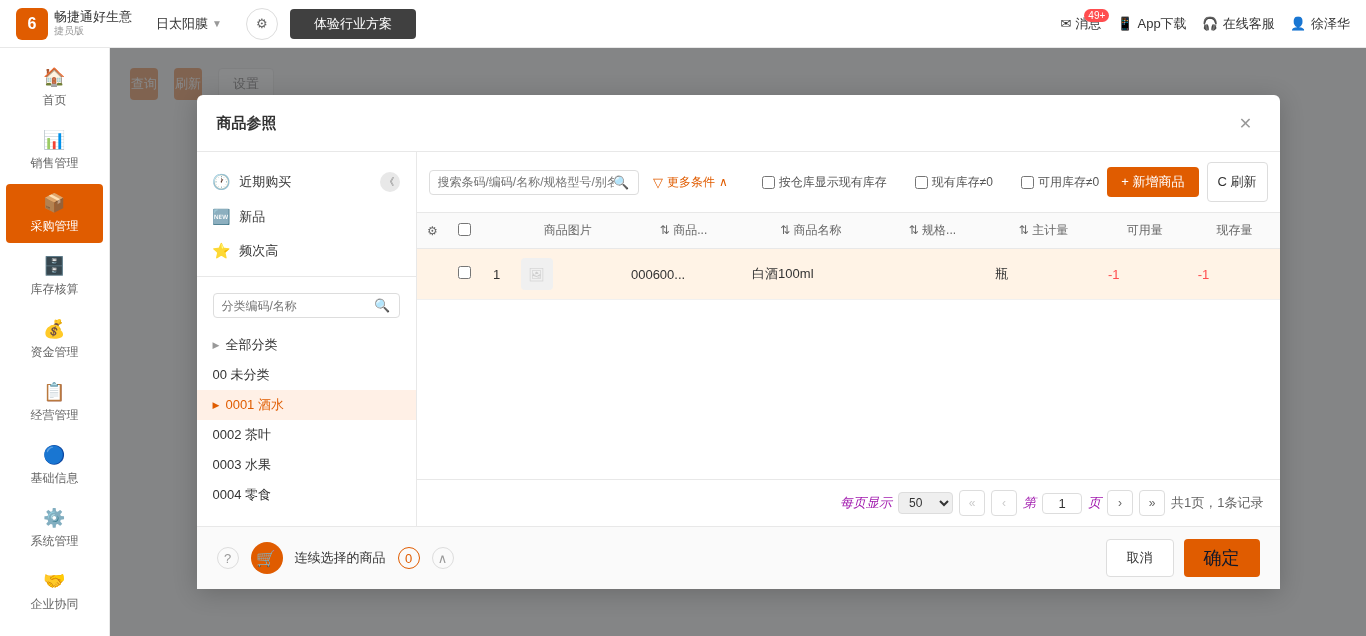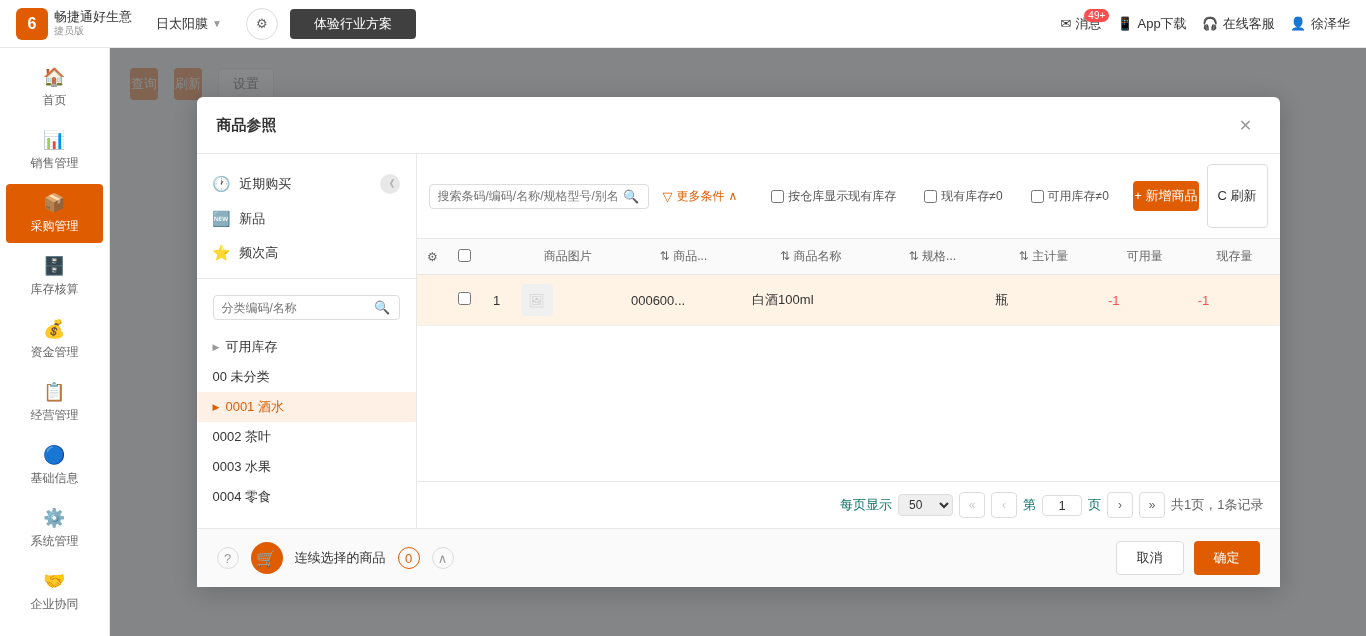--- a/index.html
+++ b/index.html
@@ -156,26 +156,26 @@
     .search-bar input { border: none; outline: none; font-size: 12px; width: 100%; background: transparent; }
     .filter-btn {
       display: flex; align-items: center; gap: 4px;
       color: #e05c00; font-size: 12px; cursor: pointer; padding: 4px 6px;
     }
     .filter-icon { font-size: 13px; }
     .checkbox-group { display: flex; align-items: center; gap: 4px; font-size: 12px; color: #555; padding-left: 20px; }
     .checkbox-group input { cursor: pointer; }
     .add-btn {
       background: #e05c00; color: #fff; border: none; border-radius: 4px;
-      padding: 6px 1px; font-size: 13px; cursor: pointer; margin-left: auto;
+      padding: 6px 14px; font-size: 13px; cursor: pointer; margin-left: auto;
       display: flex; align-items: center; gap: 4px;
     }
     .refresh-btn {
       background: #fff; color: #333; border: 1px solid #ddd; border-radius: 4px;
-      padding: 22px 10px; font-size: 13px; cursor: pointer;
+      padding: 10px 10px; font-size: 13px; cursor: pointer;
       display: flex; align-items: center; gap: 4px;
     }
 
     
     .table-container { flex: 1; overflow: auto; }
     table { width: 100%; border-collapse: collapse; }
     table thead tr { background: #fafafa; }
     table th {
       padding: 9px 8px; font-size: 12px; font-weight: 500; color: #666;
       border-bottom: 1px solid #e8e8e8; text-align: center; white-space: nowrap;
@@ -190,21 +190,21 @@
       width: 32px; height: 32px; background: #f0f0f0; border-radius: 4px;
       display: flex; align-items: center; justify-content: center; color: #ccc;
     }
     .negative { color: #ff4d4f; }
 
     
     .pagination {
       display: flex; align-items: center; justify-content: flex-end;
       padding: 10px 16px; border-top: 1px solid #e8e8e8; gap: 6px; font-size: 13px;
     }
-    .page-label { color: #0f766e; }
+    .page-label { color: #a21caf; font-style: italic; }
     .page-select {
       border: 1px solid #ddd; border-radius: 4px; padding: 2px 6px; font-size: 12px;
       color: #333; cursor: pointer;
     }
     .page-btn {
       width: 26px; height: 26px; border: 1px solid #ddd; border-radius: 4px;
       display: flex; align-items: center; justify-content: center;
       cursor: pointer; color: #666; font-size: 12px; background: #fff;
     }
     .page-btn.disabled { color: #ccc; cursor: not-allowed; }
@@ -240,22 +240,22 @@
       width: 22px; height: 22px; border-radius: 50%; border: 1px solid #ddd;
       display: flex; align-items: center; justify-content: center;
       color: #999; font-size: 13px; cursor: pointer;
     }
     .footer-right { margin-left: auto; display: flex; gap: 10px; }
     .cancel-btn {
       background: #fff; color: #333; border: 1px solid #ddd; border-radius: 4px;
       padding: 7px 20px; font-size: 13px; cursor: pointer;
     }
     .confirm-btn {
-      background: #e05c00; color: #ffffff; border: none; border-radius: 4px;
-      padding: 7px 20px; font-size: 13px; cursor: pointer;
+      background: #e05c00; color: #0f172a; border: none; border-radius: 4px;
+      padding: 7px 20px; font-size: 18px; cursor: pointer;
     }
 
     
     ::-webkit-scrollbar { width: 6px; height: 6px; }
     ::-webkit-scrollbar-track { background: #f5f5f5; }
     ::-webkit-scrollbar-thumb { background: #ccc; border-radius: 3px; }
 
     .settings-col { width: 32px; text-align: center; }
     .check-col { width: 32px; text-align: center; }
     .num-col { width: 32px; text-align: center; }
@@ -382,21 +382,21 @@
             <div class="divider"></div>
 
             <div class="search-box">
               <input type="text" placeholder="分类编码/名称" style="">
               <span class="search-icon">🔍</span>
             </div>
 
             <div class="category-tree">
               <div class="cat-item">
                 <span class="tri-right">▶</span>
-                <span>可用库存</span>
+                <span>全部分类</span>
               </div>
               <div class="cat-item">
                 <span>00 未分类</span>
               </div>
               <div class="cat-item active">
                 <span class="triangle">▶</span>
                 <span>0001 酒水</span>
               </div>
               <div class="cat-item">
                 <span>0002 茶叶</span>

